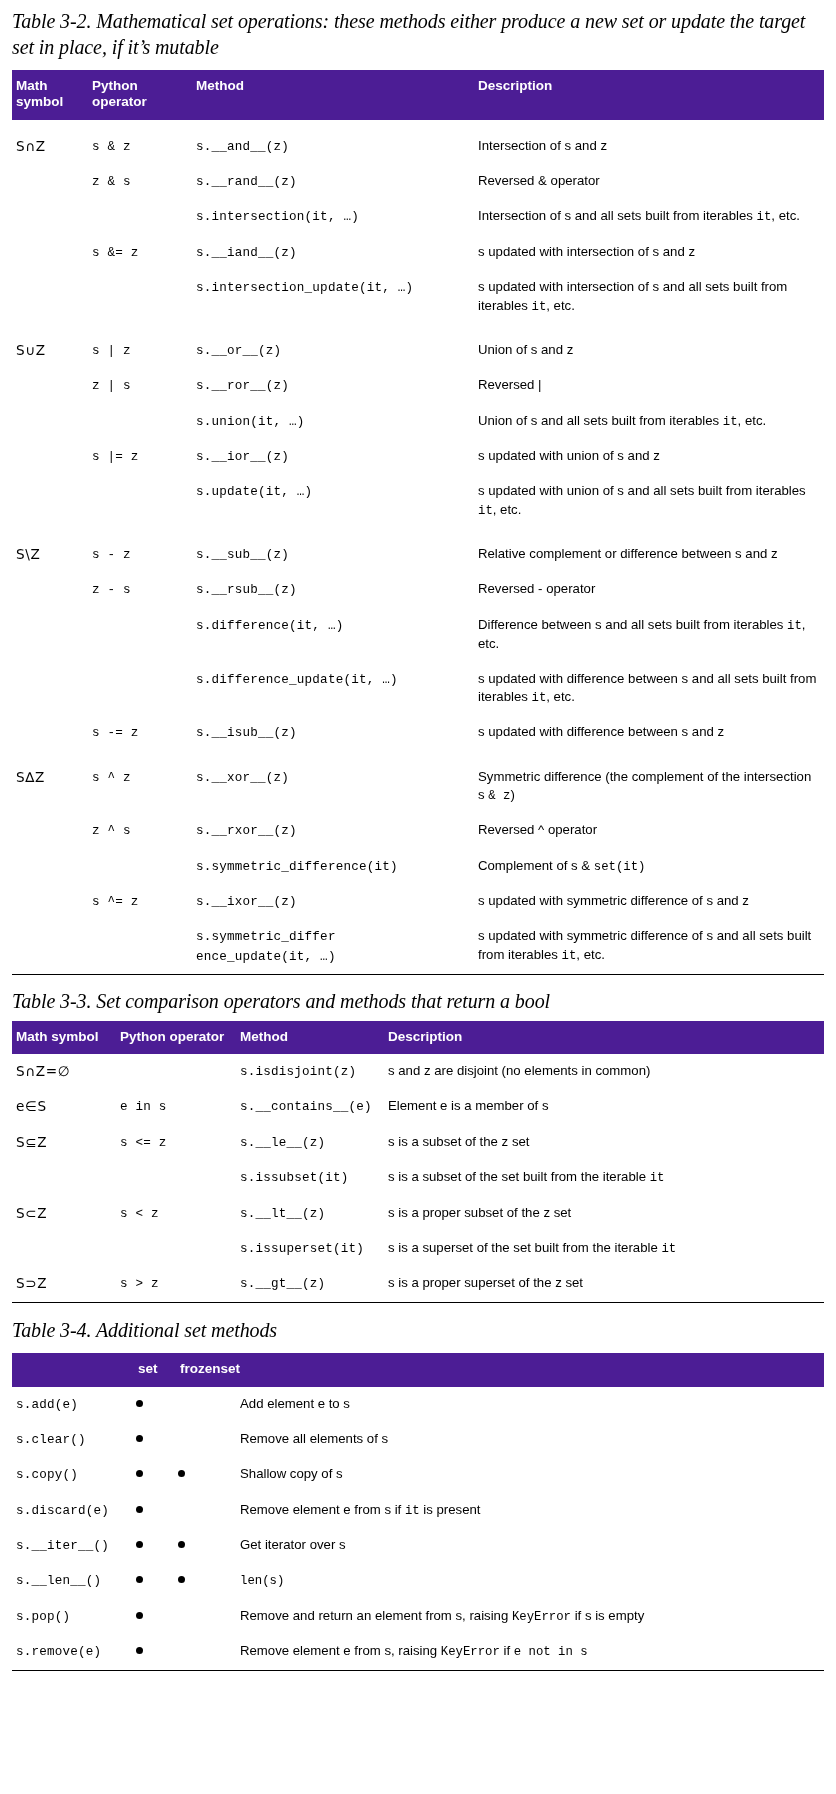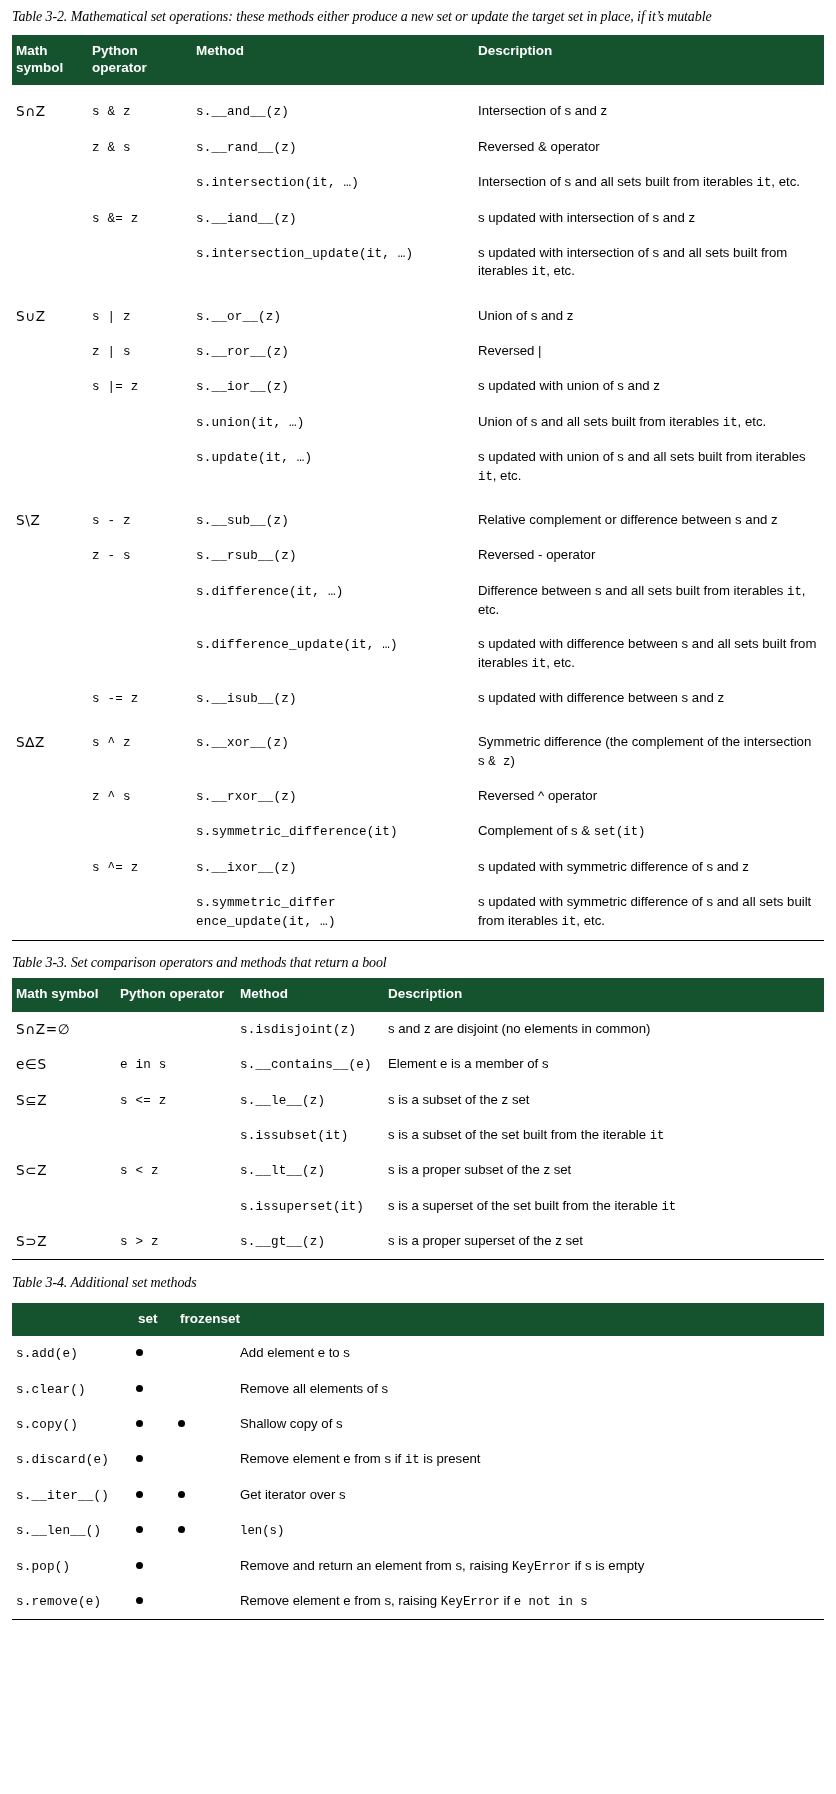--- a/index.html
+++ b/index.html
@@ -16,37 +16,37 @@
   .page {
     width: 836px;
     box-sizing: border-box;
     padding: 8px 12px 6px 12px;
   }
 
   
   .caption {
     font-family: "Liberation Serif", serif;
     font-style: italic;
-    font-size: 14px;
+    font-size: 20px;
     line-height: 1.32;
     letter-spacing: -0.1px;
     margin: 0 0 9px 0;
     padding: 0;
   }
   .caption.t33 { margin-top: 13px; margin-bottom: 6px; }
   .caption.t34 { margin-top: 14px; margin-bottom: 10px; }
 
   
   table.tbl {
     border-collapse: collapse;
     width: 100%;
     table-layout: fixed;
   }
   table.tbl thead th {
-    background: #14532d;
+    background: #4c1d95;
     color: #ffffff;
     text-align: left;
     font-weight: bold;
     font-size: 13.5px;
     font-family: "Liberation Sans", sans-serif;
     vertical-align: top;
     padding: 8px 4px 9px 4px;
     line-height: 1.22;
   }
   table.tbl tbody td {
@@ -184,29 +184,29 @@
           <td><span class="desc">Union of s and z</span></td>
         </tr>
         <tr>
           <td><span class="mathsym"></span></td>
           <td><span class="mono">z | s</span></td>
           <td><span class="mono">s.__ror__(z)</span></td>
           <td><span class="desc">Reversed |</span></td>
         </tr>
         <tr>
           <td><span class="mathsym"></span></td>
+          <td><span class="mono"></span></td>
+          <td><span class="mono">s.union(it, …)</span></td>
+          <td><span class="desc">Union of s and all sets built from iterables <span class="code">it</span>, etc.</span></td>
+        </tr>
+        <tr>
+          <td><span class="mathsym"></span></td>
           <td><span class="mono">s |= z</span></td>
           <td><span class="mono">s.__ior__(z)</span></td>
           <td><span class="desc">s updated with union of s and z</span></td>
-        </tr>
-        <tr>
-          <td><span class="mathsym"></span></td>
-          <td><span class="mono"></span></td>
-          <td><span class="mono">s.union(it, …)</span></td>
-          <td><span class="desc">Union of s and all sets built from iterables <span class="code">it</span>, etc.</span></td>
         </tr>
         <tr>
           <td><span class="mathsym"></span></td>
           <td><span class="mono"></span></td>
           <td><span class="mono">s.update(it, …)</span></td>
           <td><span class="desc">s updated with union of s and all sets built from iterables <span class="code">it</span>, etc.</span></td>
         </tr>
         <tr class="grp">
           <td><span class="mathsym">S\Z</span></td>
           <td><span class="mono">s - z</span></td>

